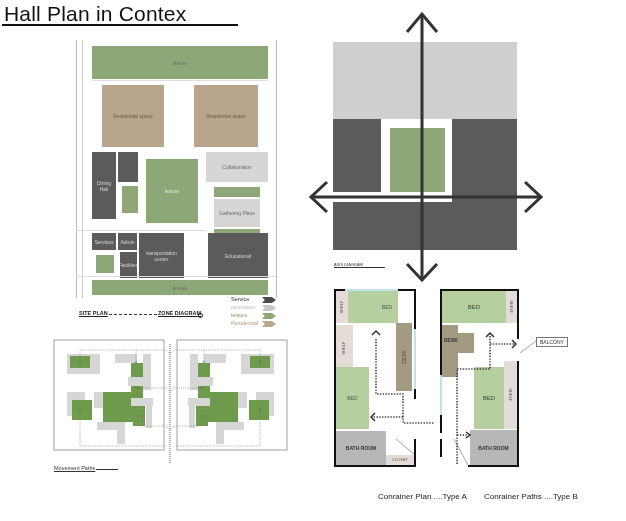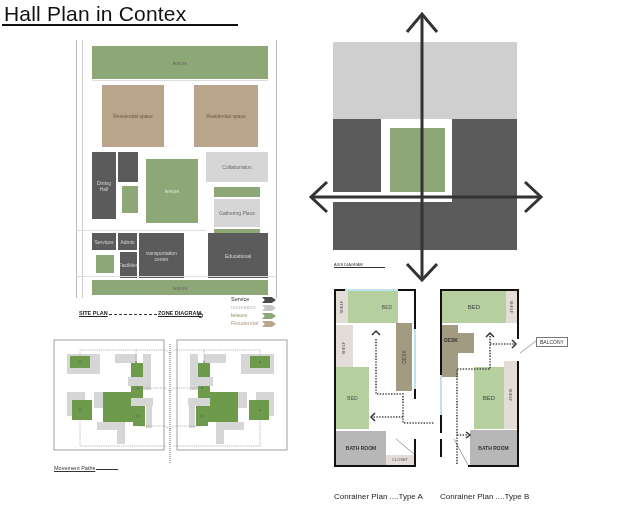--- a/index.html
+++ b/index.html
@@ -10,21 +10,21 @@
   .blk{position:absolute;display:flex;align-items:center;justify-content:center;text-align:center;font-size:5px;line-height:6px;color:rgba(255,255,255,0.7);}
   .blk.light{color:#6a6a6a;}
   .blk.res{color:#6e5a45;}
   .green{background:#8da776;}
   .dark{background:#5b5b5b;}
   .lgray{background:#d6d6d6;}
   .tan{background:#b8a58c;}
   .caption{font-size:5.5px;font-weight:bold;color:#222;white-space:nowrap;}
   .legend-row{position:absolute;font-size:5.5px;white-space:nowrap;}
   .chev{position:absolute;width:14px;height:6px;clip-path:polygon(0 0,70% 0,100% 50%,70% 100%,0 100%,20% 50%);}
-  .plan-label{position:absolute;font-size:8px;color:#222;white-space:nowrap;}
+  .plan-label{position:absolute;font-size:8px;color:#222;white-space:nowrap;margin-left:44px;}
   .room-txt{font-size:5px;color:#555;}
 </style>
 </head>
 <body>
 
 <div class="abs title">Hall Plan in Contex</div>
 <div class="abs title-rule"></div>
 
 <div class="abs" style="left:76px;top:40px;width:206px;height:258px;">
 
@@ -244,13 +244,13 @@
       <path d="M17 146 H28"></path>
     </g>
     <polyline points="46,48 50,44 54,48" fill="none" stroke="#333" stroke-width="1.5"></polyline>
     <polyline points="72,51 76,55 72,59" fill="none" stroke="#333" stroke-width="1.5"></polyline>
     <polyline points="26,143 30,146 26,149" fill="none" stroke="#333" stroke-width="1.5"></polyline>
     <line x1="14" y1="150" x2="28" y2="176" stroke="#444" stroke-width="0.5"></line>
     <line x1="80" y1="64" x2="96" y2="52" stroke="#444" stroke-width="0.5"></line>
   </svg>
 </div>
 <div class="abs" style="left:536px;top:337px;font-size:5px;color:#333;border:1px solid #777;padding:1px 3px;background:#fff;">BALCONY</div>
-<div class="plan-label" style="left:440px;top:492px;">Conrainer Plan ....Type B</div>
+<div class="plan-label" style="left:440px;top:492px;">Conrainer Paths ....Type B</div>
 
 </body></html>

